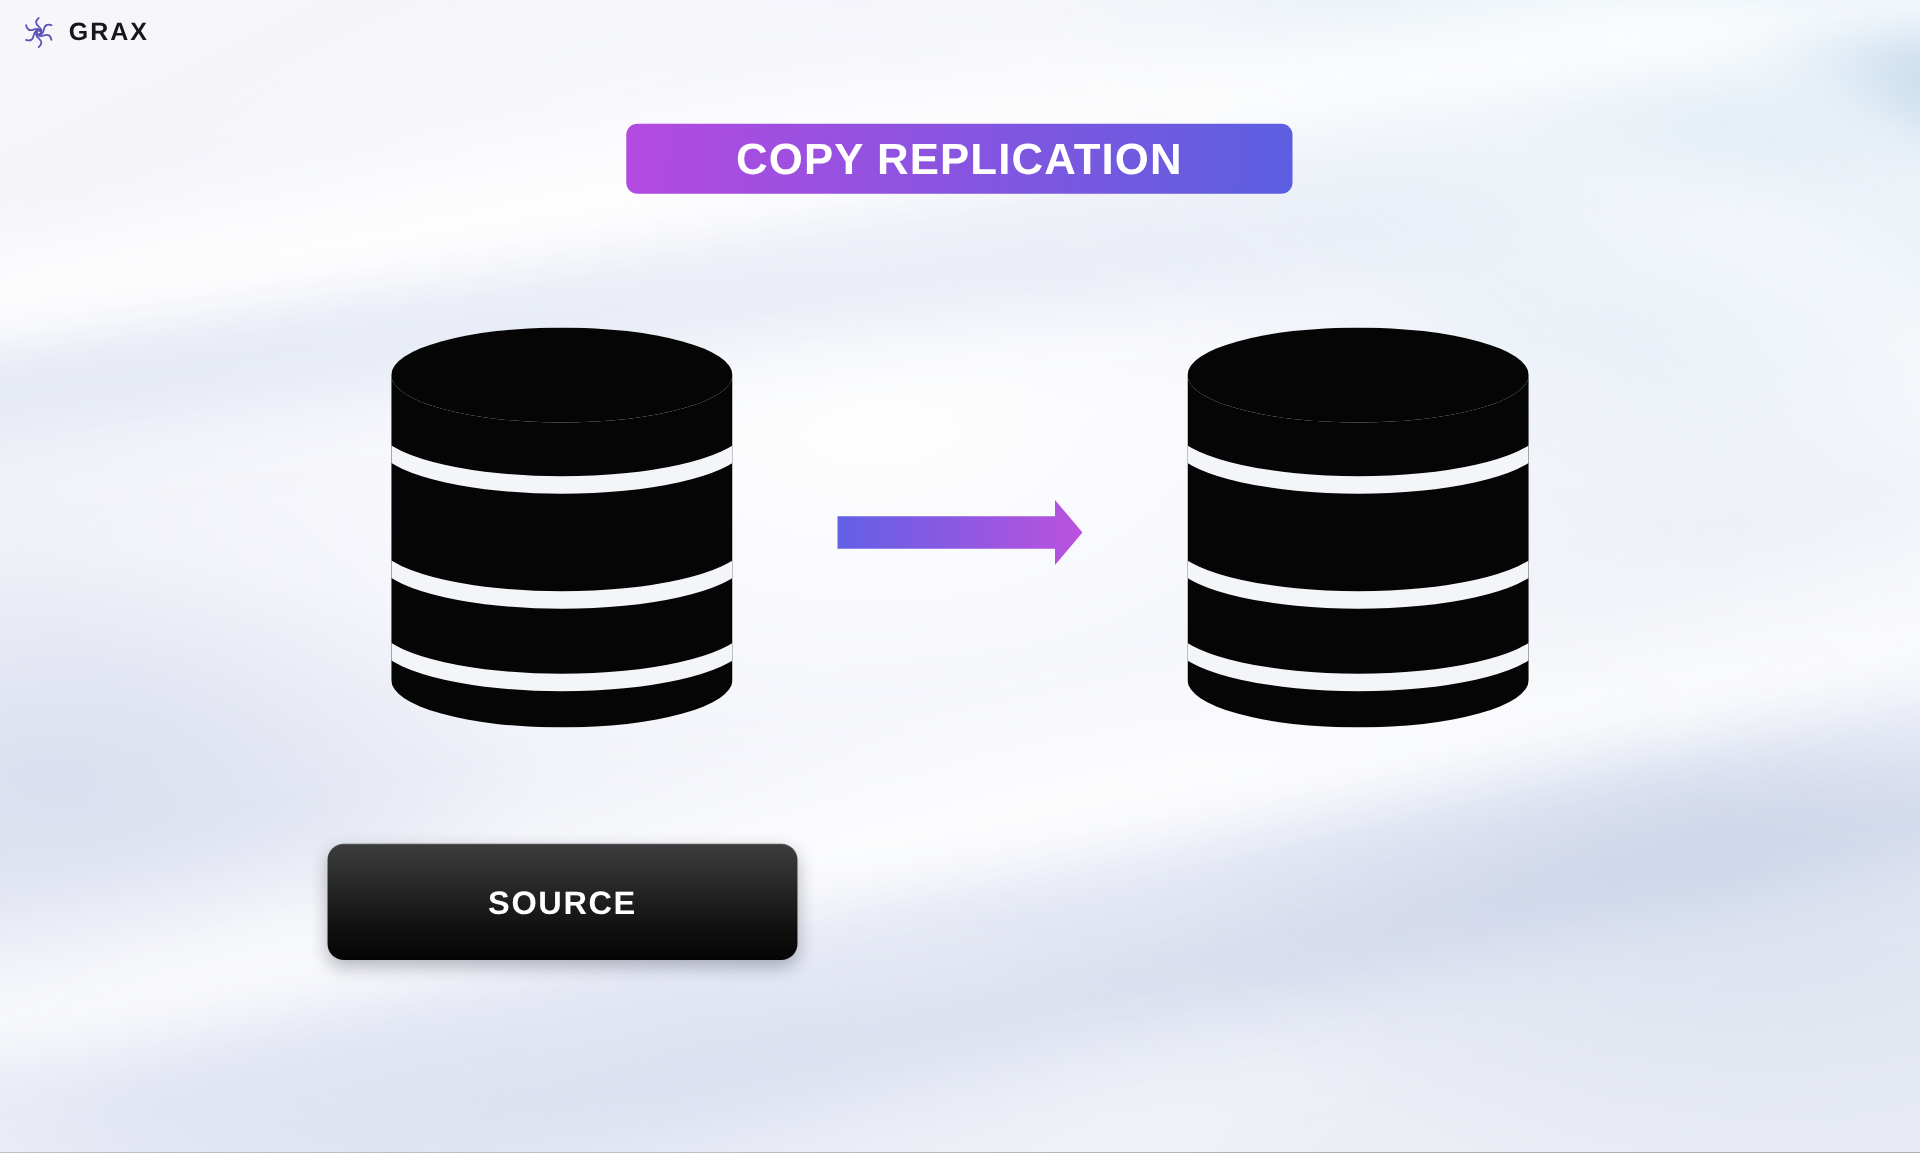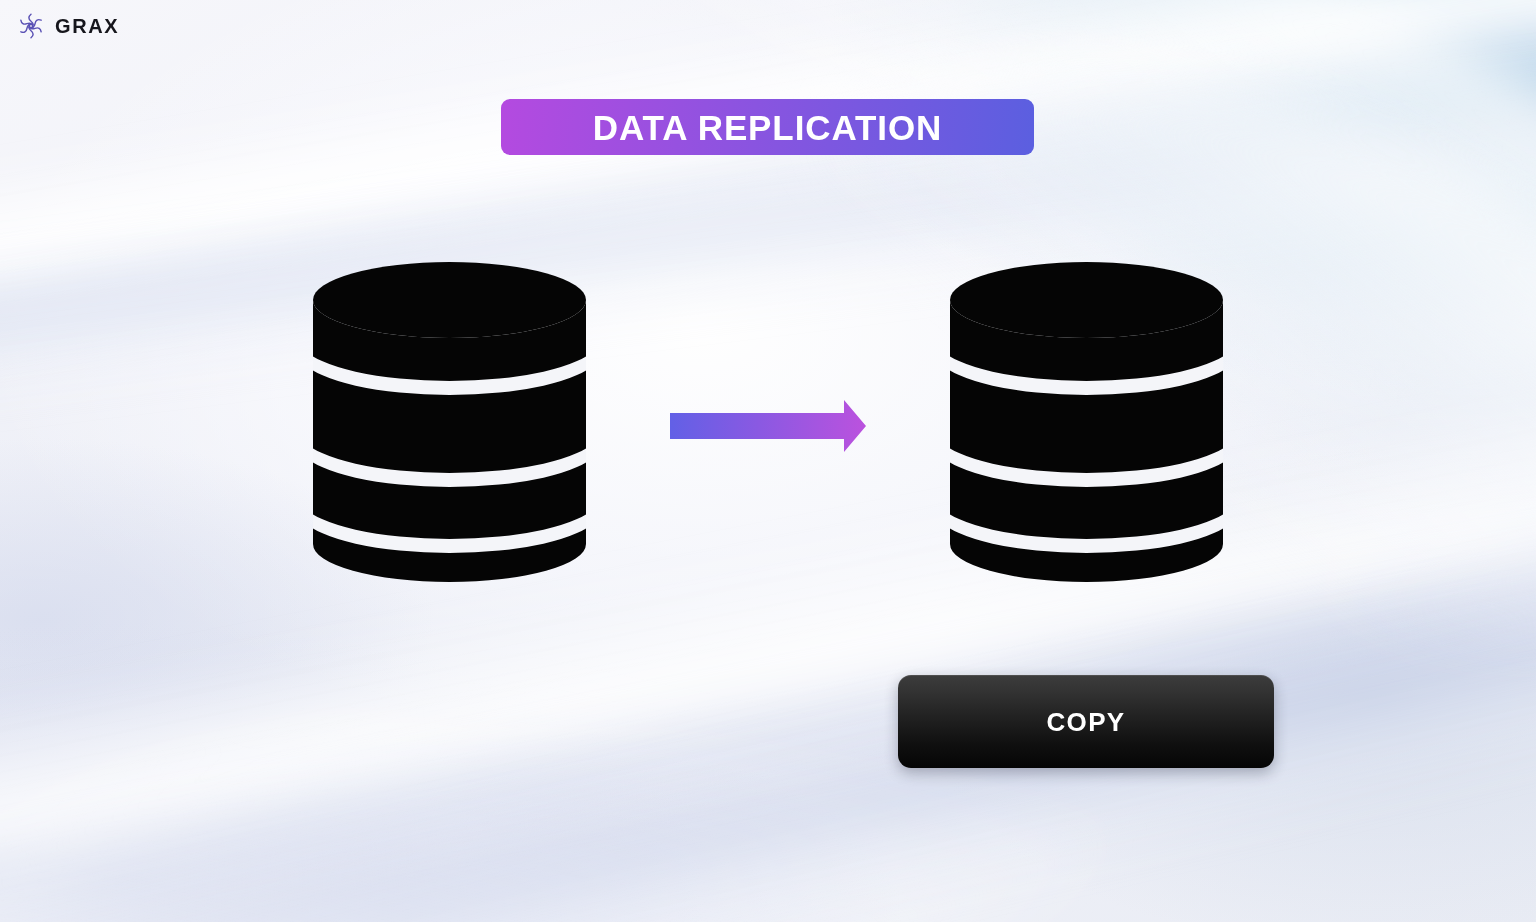--- a/index.html
+++ b/index.html
@@ -214,21 +214,21 @@
             <path d="M32 7 C26 12 26 17 32 22 C38 27 38 32 32 37"></path>
             <path d="M32 27 C26 32 26 37 32 42 C38 47 38 52 32 57"></path>
           </g>
         </g>
       </svg>
     </span>
     <span class="wordmark" style="color: rgb(22, 22, 28);">GRAX</span>
   </div>
 
   <div id="title-banner" style="background: linear-gradient(95deg, rgb(180, 74, 224) 0%, rgb(91, 95, 224) 100%);">
-    <span class="label" style="color: rgb(255, 255, 255);">DATA REPLICATION</span>
+    <span class="label" style="color: rgb(255, 255, 255);">COPY REPLICATION</span>
   </div>
 
   <div id="stage">
 
     <div class="db-icon left">
       <svg viewBox="0 0 273 320" aria-hidden="true">
         <defs>
           <clipPath id="cylClipL">
             <path d="M0,38 A136.5,38 0 0 1 273,38 L273,282 A136.5,38 0 0 1 0,282 Z"></path>
           </clipPath>
@@ -272,19 +272,19 @@
                    A136.5,38 0 0 1 0,38 Z"></path>
         </g>
         <g clip-path="url(#cylClipR)">
           <path d="M-10,86 A150,42 0 0 0 283,86 L283,100 A150,42 0 0 1 -10,100 Z" fill="#f4f5f9"></path>
           <path d="M-10,178 A150,42 0 0 0 283,178 L283,192 A150,42 0 0 1 -10,192 Z" fill="#f4f5f9"></path>
           <path d="M-10,244 A150,42 0 0 0 283,244 L283,258 A150,42 0 0 1 -10,258 Z" fill="#f4f5f9"></path>
         </g>
       </svg>
     </div>
 
-
-    <button class="pill-button" id="btn-copy">
-      <span class="plabel">COPY</span>
+    <button class="pill-button" id="btn-source">
+      <span class="plabel">SOURCE</span>
     </button>
+
 
   </div>
 </div>
 
 </body></html>

